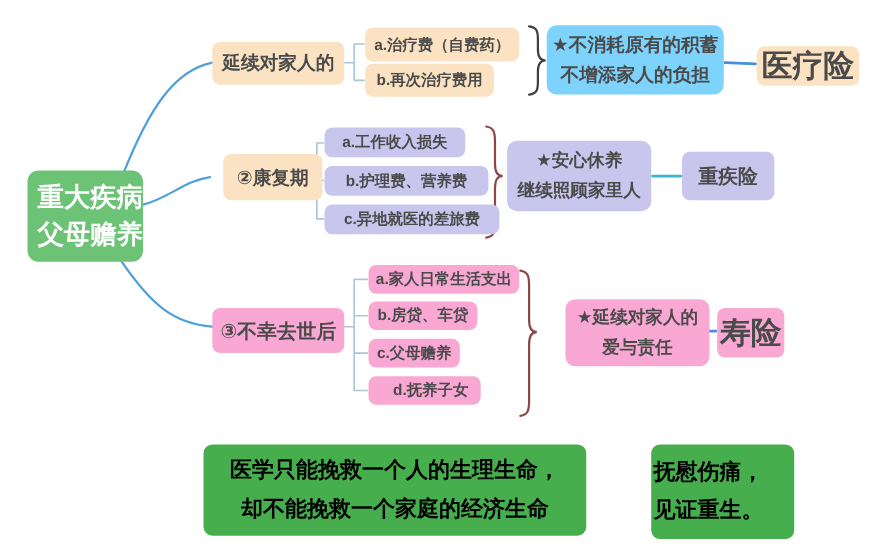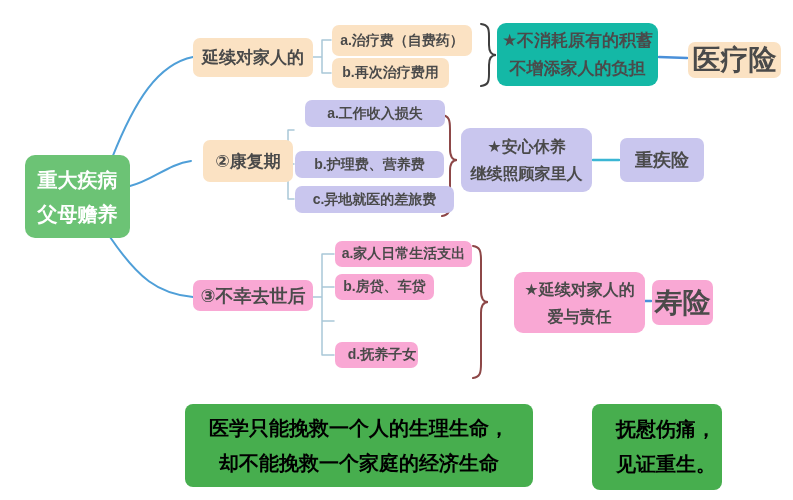--- a/index.html
+++ b/index.html
@@ -9,24 +9,24 @@
   }
   .layer{position:absolute;inset:0;}
   .node{
     position:absolute;display:flex;flex-direction:column;align-items:center;justify-content:center;
     box-sizing:border-box;text-align:center;font-weight:bold;color:#4a4a4a;border-radius:7px;
     white-space:nowrap;
   }
   .green-root{background:#6cc375;color:#ffffff;border-radius:10px;}
   .green-foot{background:#47ae4e;color:#000000;border-radius:8px;}
   .peach{background:#fbe2c3;}
-  .cream{background:#14b8a6;}
+  .cream{background:#7dd3fc;}
   .lavender{background:#c9c6ee;}
   .yellow{background:#f9a8d4;text-align:center;}
-  .fs-root{font-size:20px;line-height:34px;}
+  .fs-root{font-size:24px;line-height:34px;align-items:flex-end;}
   .fs-branch{font-size:17px;}
   .fs-child{font-size:14px;}
   .fs-sum{font-size:16px;line-height:27px;}
   .fs-sum1{font-size:17px;line-height:28px;}
   .fs-ins{font-size:28px;}
   .fs-foot{font-size:20px;line-height:35px;}
 </style>
 </head>
 <body>
 
@@ -61,41 +61,42 @@
   <div class="node peach fs-branch" style="left:193px;top:38px;width:120px;height:39px;">延续对家人的</div>
   <div class="node peach fs-child" style="left:332px;top:25px;width:140px;height:31px;">a.治疗费（自费药）</div>
   <div class="node peach fs-child" style="left:332px;top:58px;width:117px;height:30px;">b.再次治疗费用</div>
   <div class="node cream fs-sum1" style="left:497px;top:23px;width:161px;height:63px;border-radius:9px;">
     <div>★不消耗原有的积蓄</div>
     <div>不增添家人的负担</div>
   </div>
   <div class="node peach fs-ins" style="left:688px;top:42px;width:93px;height:36px;">医疗险</div>
 
   <div class="node peach fs-branch" style="left:191px;top:140px;width:90px;height:42px;margin-left:12px;">②康复期</div>
-  <div class="node lavender fs-child" style="left:295px;top:100px;width:140px;height:27px;margin-left:10px;">a.工作收入损失</div>
+  <div class="node lavender fs-child" style="left:295px;top:116px;width:128px;height:27px;">a.工作收入损失</div>
   <div class="node lavender fs-child" style="left:295px;top:151px;width:149px;height:27px;">b.护理费、营养费</div>
   <div class="node lavender fs-child" style="left:295px;top:186px;width:159px;height:27px;">c.异地就医的差旅费</div>
   <div class="node lavender fs-sum" style="left:461px;top:128px;width:131px;height:64px;border-radius:9px;">
     <div>★安心休养</div>
     <div>继续照顾家里人</div>
   </div>
   <div class="node lavender fs-ins" style="left:620px;top:138px;width:84px;height:44px;font-size:18px;">重疾险</div>
 
-  <div class="node yellow fs-branch" style="left:193px;top:280px;width:120px;height:31px;font-size:18px;">③不幸去世后</div>
+  <div class="node yellow fs-branch" style="left:193px;top:280px;width:120px;height:41px;font-size:18px;">③不幸去世后</div>
   <div class="node yellow fs-child" style="left:335px;top:241px;width:137px;height:26px;">a.家人日常生活支出</div>
   <div class="node yellow fs-child" style="left:335px;top:274px;width:99px;height:26px;">b.房贷、车贷</div>
-  <div class="node yellow fs-child" style="left:335px;top:342px;width:83px;height:26px;padding-left:11px;">d.抚养子女</div>
+  <div class="node yellow fs-child" style="left:335px;top:308px;width:83px;height:26px;">c.父母赡养</div>
+  <div class="node yellow fs-child" style="left:335px;top:342px;width:102px;height:26px;padding-left:11px;">d.抚养子女</div>
   <div class="node yellow fs-sum" style="left:514px;top:272px;width:131px;height:61px;border-radius:9px;">
     <div>★延续对家人的</div>
     <div>爱与责任</div>
   </div>
   <div class="node yellow fs-ins" style="left:652px;top:280px;width:61px;height:45px;">寿险</div>
 
   <div class="node green-foot fs-foot" style="left:185px;top:404px;width:348px;height:83px;">
     <div>医学只能挽救一个人的生理生命，</div>
     <div>却不能挽救一个家庭的经济生命</div>
   </div>
-  <div class="node green-foot fs-foot" style="left:592px;top:404px;width:130px;height:86px;align-items:flex-start;padding-left:24px;">
+  <div class="node green-foot fs-foot" style="left:592px;top:404px;width:130px;height:86px;align-items:flex-start;padding-left:2px;">
     <div>抚慰伤痛，</div>
     <div>见证重生。</div>
   </div>
 
 </div>
 
 </body></html>

